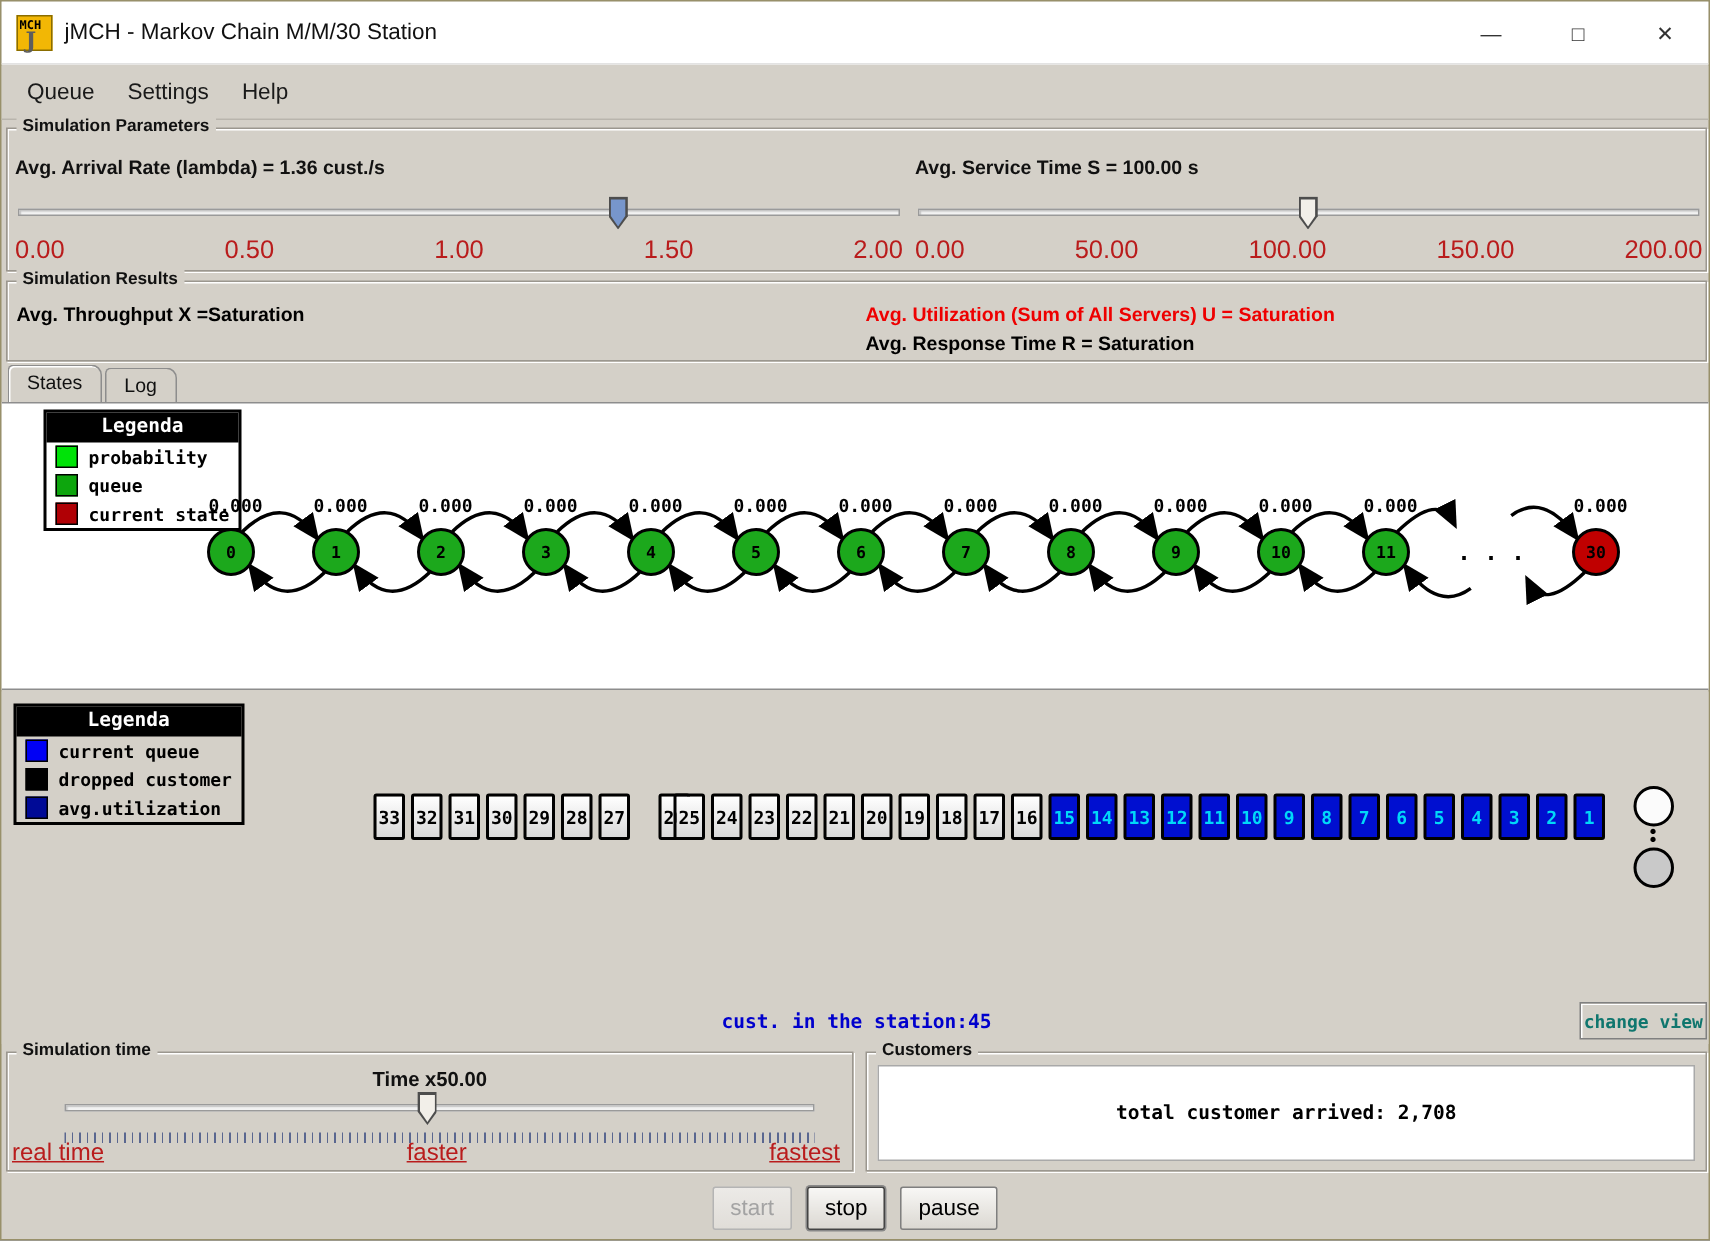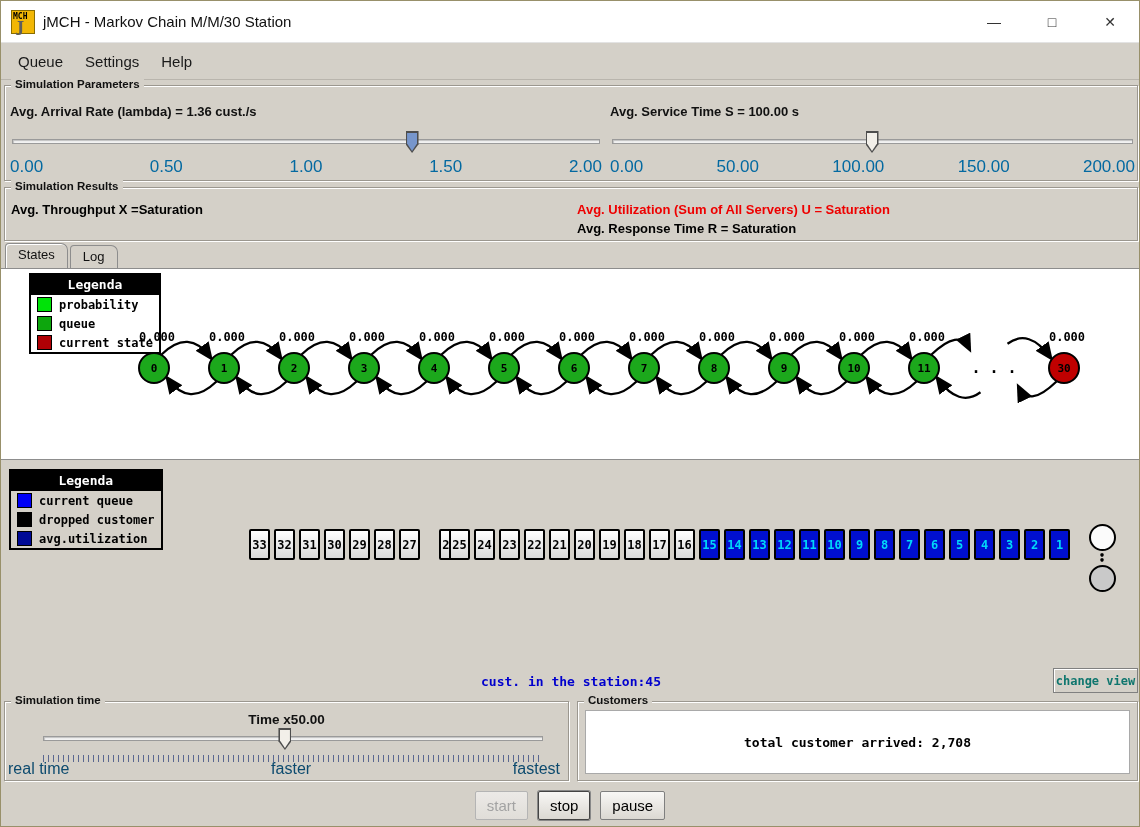--- a/index.html
+++ b/index.html
@@ -34,21 +34,21 @@
   .p-left{left:5px;width:592px;} .p-right{left:605px;width:525px;}
   .plabel{font-size:13px;font-weight:bold;color:#111;}
   .slider{position:relative;height:26px;margin-top:10px;}
   .track{position:absolute;left:2px;right:2px;top:10px;height:5px;background:#f2f2f2;
          border:1px solid #9a9a9a;box-shadow:inset 1px 1px 1px rgba(0,0,0,.2);}
   .thumb{position:absolute;top:2px;width:13px;height:22px;margin-left:-7px;background:#4d4d4d;
          clip-path:polygon(0 0,100% 0,100% 60%,50% 100%,0 60%);}
   .thumb::after{content:'';position:absolute;left:1.5px;right:1.5px;top:1.5px;bottom:2px;
          clip-path:polygon(0 0,100% 0,100% 60%,50% 100%,0 60%);background:#f2efe9;}
   .thumb.blue::after{background:#7796cc;}
-  .ticks{display:flex;justify-content:space-between;font-size:17px;color:#0369a1;margin-top:2px;}
+  .ticks{display:flex;justify-content:space-between;font-size:17px;color:#b91c1c;margin-top:2px;}
   
   .rescol{position:absolute;top:12px;width:560px;}
   .rc-left{left:6px;} .rc-right{left:572px;}
   .rline{font-size:13px;font-weight:bold;line-height:19px;white-space:nowrap;}
   
   .tabstrip{position:absolute;left:4px;top:242px;height:25px;display:flex;align-items:flex-end;}
   .tab{font-size:13px;color:#111;padding:3px 12px 4px 12px;background:#d4d0c8;
        border:1px solid #8d8d8d;border-bottom:none;border-radius:4px 7px 0 0;margin-right:2px;}
   .tab.active{position:relative;z-index:3;box-shadow:inset 1px 1px 0 #fff;padding-bottom:6px;}
   
@@ -80,21 +80,21 @@
         border:1px solid #808080;box-shadow:inset 1px 1px 0 #fff;
         font:bold 12px "DejaVu Sans Mono",monospace;color:#0f766e;
         display:flex;align-items:center;justify-content:center;}
   
   .time-label{position:absolute;left:0;top:10px;width:100%;text-align:center;
               font-size:13.5px;font-weight:bold;color:#111;}
   .time-slider{position:absolute;left:36px;top:24px;width:504px;height:26px;}
   .ruler{position:absolute;left:38px;top:53px;width:500px;height:7px;
          background:repeating-linear-gradient(90deg,#5a6790 0,#5a6790 1px,transparent 1px,transparent 5px);}
   .marks{position:absolute;left:3px;right:8px;bottom:2px;display:flex;justify-content:space-between;
-         font-size:16px;color:#0c4a6e;}
+         font-size:16px;color:#b91c1c;text-decoration:underline;}
   
   .cust-inner{position:absolute;left:7px;top:8px;right:7px;bottom:6px;background:#fff;
               border:1px solid #a9a9a9;display:flex;align-items:center;justify-content:center;}
   .cust-text{font:bold 13px "DejaVu Sans Mono",monospace;color:#000;}
   
   .buttonbar{position:absolute;left:0;top:782px;width:100%;height:45px;
              display:flex;align-items:center;justify-content:center;gap:10px;}
   .btn{height:29px;padding:0 11px;font-family:"Liberation Sans",sans-serif;font-size:15px;
        background:linear-gradient(#f8f7f5,#dbd8d2);border:1px solid #7f7f7f;border-radius:2px;color:#000;}
   .btn.disabled{color:#a3a3a3;border-color:#b4b4b4;background:linear-gradient(#eceae7,#e0ddd8);}

